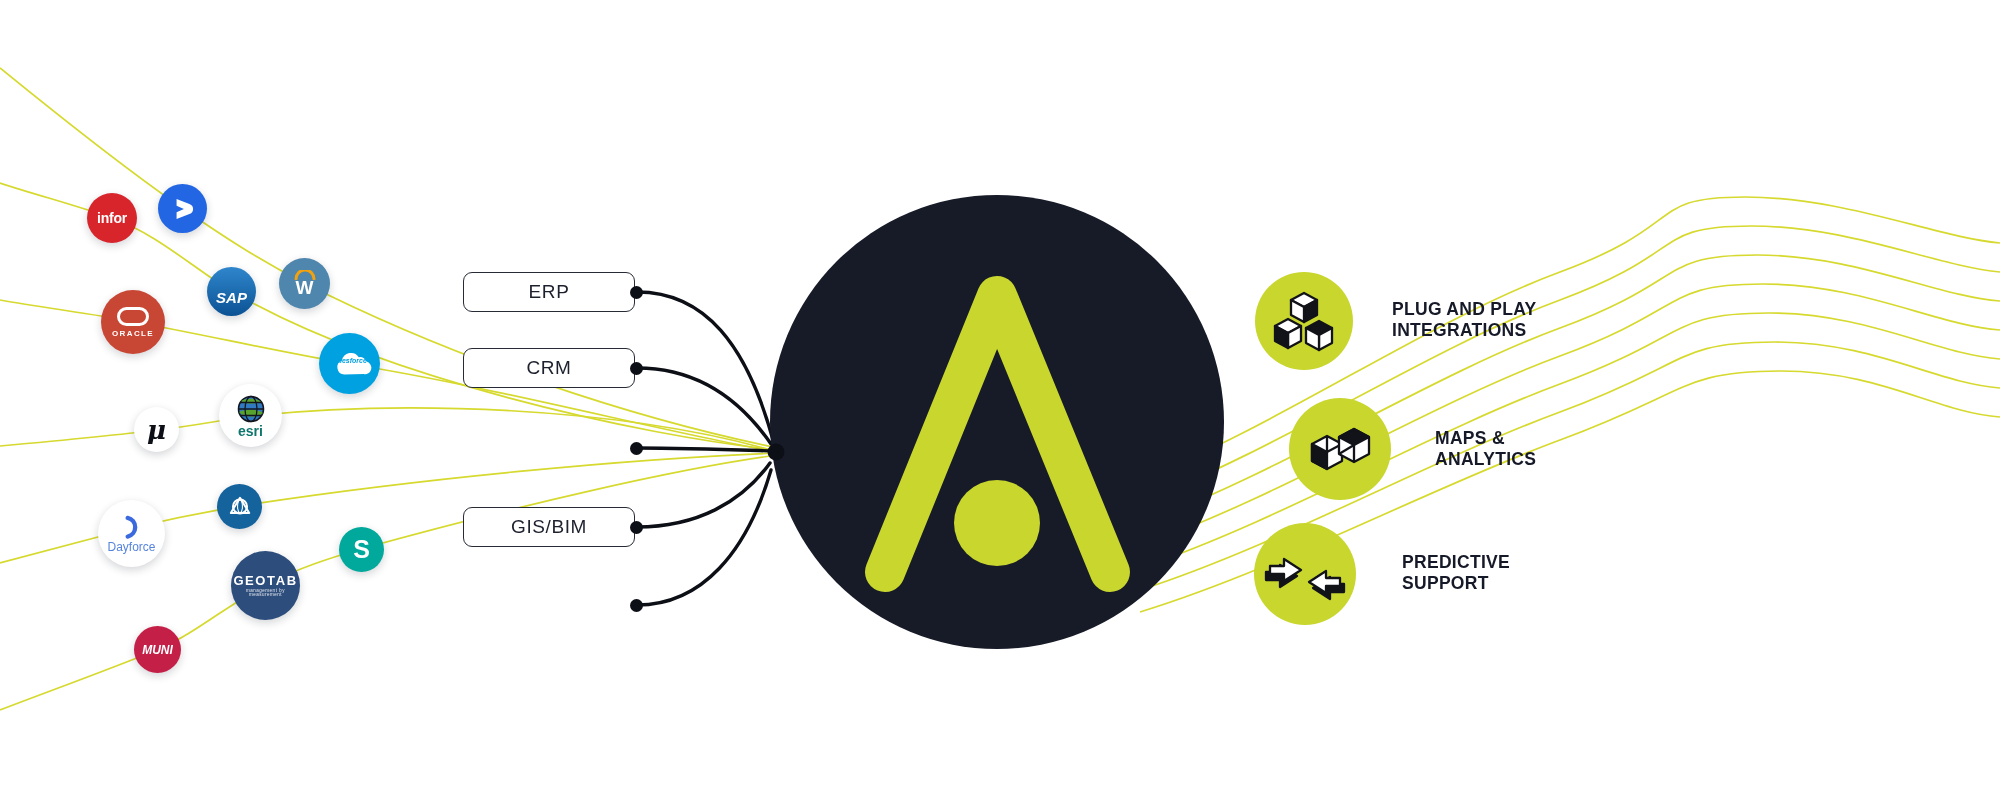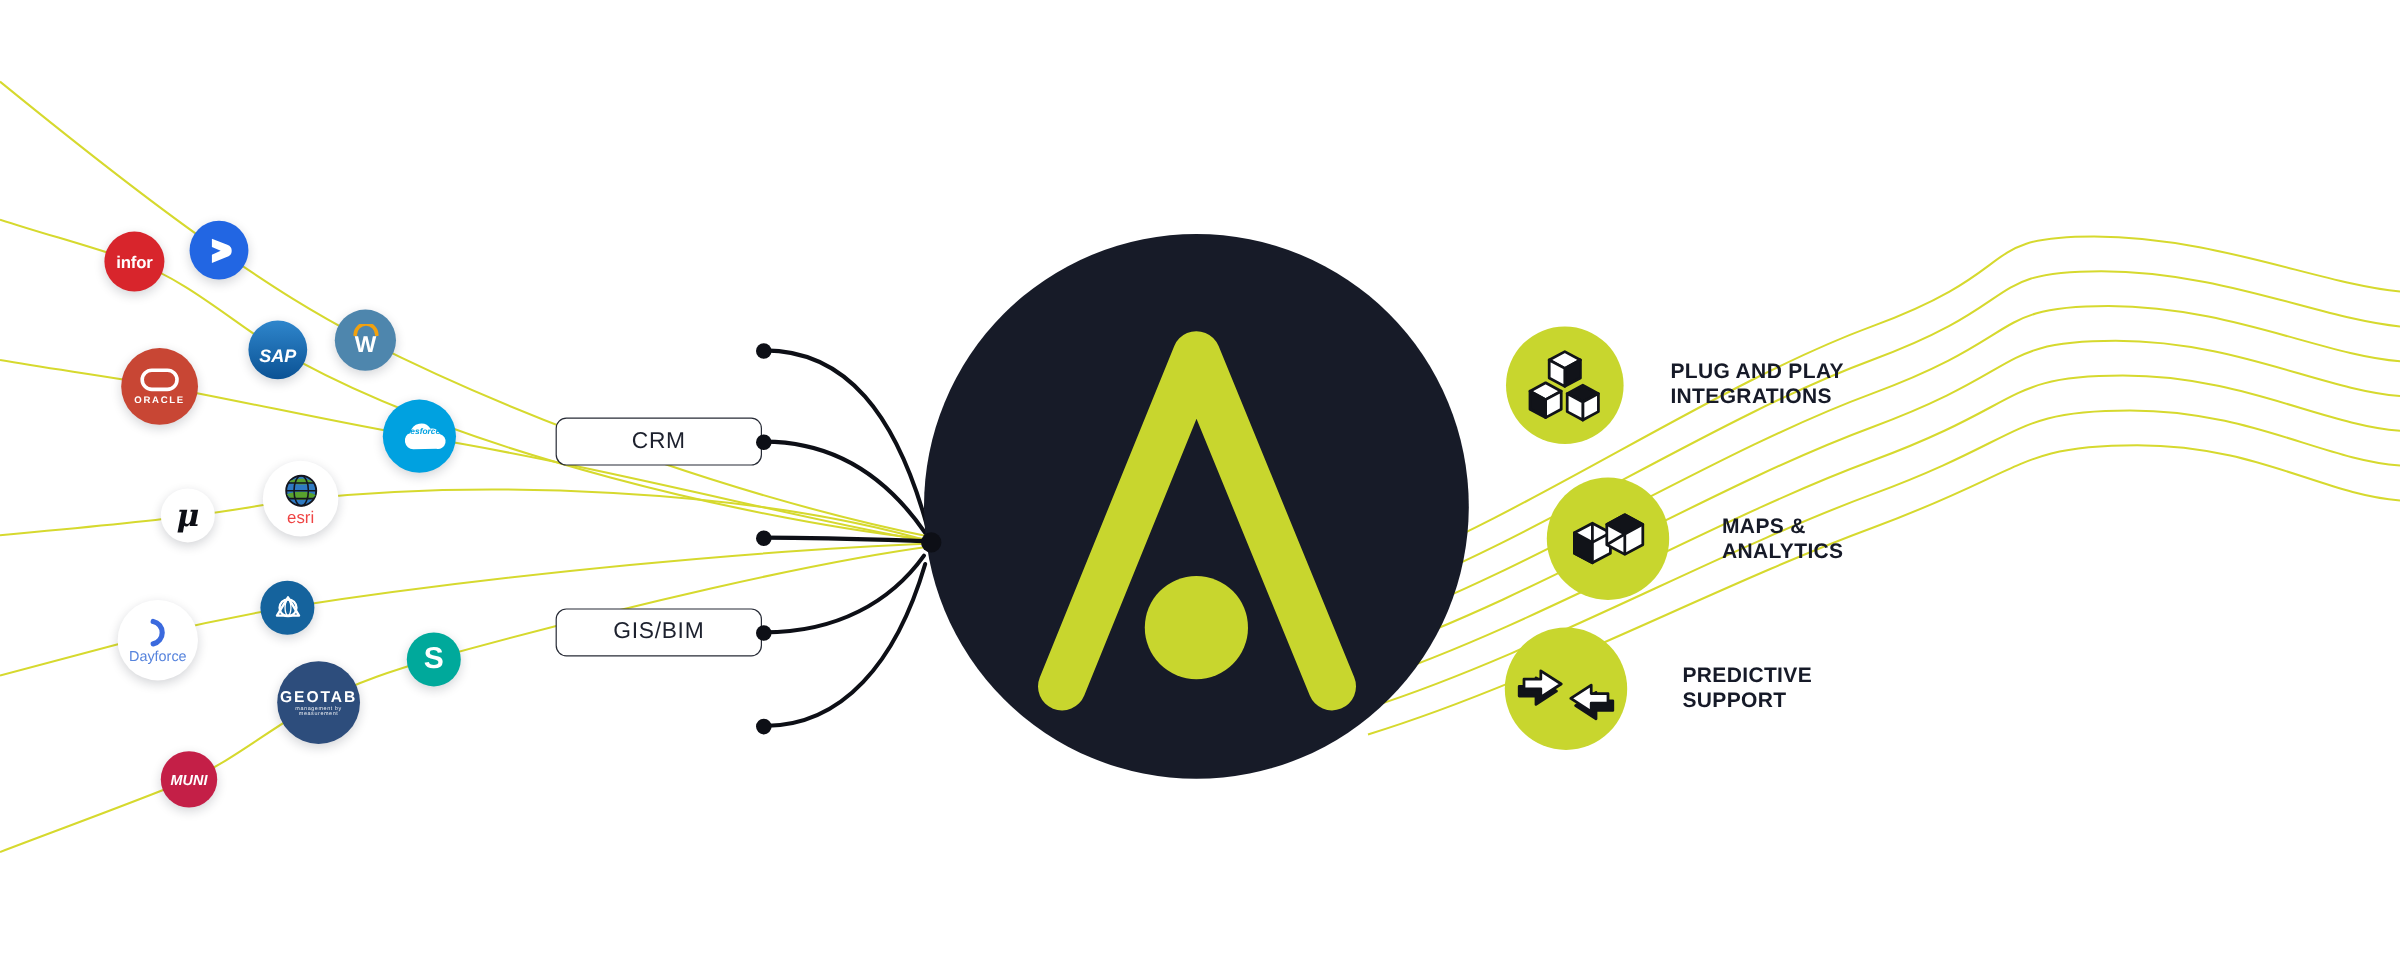--- a/index.html
+++ b/index.html
@@ -147,21 +147,21 @@
   </div>
 
   <div class="logo white" style="left:219px;top:384px;width:63px;height:63px;">
     <svg width="36" height="36" viewBox="0 0 36 36" style="margin-bottom:-6px;">
       <circle cx="18" cy="15" r="12.5" fill="#2f7ac2" stroke="#14161f" stroke-width="1.6"></circle>
       <path d="M8,7 C13,4 24,4 28,8 C24,10 12,11 8,7 Z" fill="#58a22e"></path>
       <path d="M6,18 C12,15 26,15 30,19 C25,24 11,24 6,18 Z" fill="#58a22e"></path>
       <ellipse cx="18" cy="15" rx="6" ry="12.5" fill="none" stroke="#14161f" stroke-width="1.3"></ellipse>
       <path d="M5.5,15 H30.5 M7.5,8.5 H28.5 M7.5,21.5 H28.5" stroke="#14161f" stroke-width="1.3" fill="none"></path>
     </svg>
-    <span style="font-size:14px;font-weight:400;color:#ef4444;">esri</span>
+    <span style="font-size:14px;font-weight:700;color:#0f766e;">esri</span>
   </div>
 
   <div class="logo" style="left:217px;top:484px;width:45px;height:45px;background:#15639d;">
     <svg width="26" height="26" viewBox="0 0 24 24">
       <circle cx="12" cy="11.5" r="6.5" fill="none" stroke="#fff" stroke-width="1.8"></circle>
       <path d="M12 3.5 L20.5 17.5 H3.5 Z" fill="none" stroke="#fff" stroke-width="1.8" stroke-linejoin="round"></path>
       <path d="M12 5 C15 7.5 15 15.5 12 18 M12 5 C9 7.5 9 15.5 12 18" fill="none" stroke="#fff" stroke-width="1"></path>
     </svg>
   </div>
 
@@ -178,20 +178,23 @@
   </div>
 
   <div class="logo" style="left:339px;top:527px;width:45px;height:45px;background:#00a99b;">
     <span class="lw" style="font-size:25px;font-weight:800;">S</span>
   </div>
 
   <div class="logo" style="left:134px;top:626px;width:47px;height:47px;background:#c41f47;">
     <span class="lw" style="font-size:12px;font-weight:800;font-style:italic;letter-spacing:0;">MUNI</span>
   </div>
 
+  <div class="sysbox" style="top:272px;">
+    <span>ERP</span>
+  </div>
   <div class="sysbox" style="top:348px;">
     <span>CRM</span>
   </div>
   <div class="sysbox" style="top:507px;">
     <span>GIS/BIM</span>
   </div>
 
   <div class="port" style="left:630px;top:286px;"></div>
   <div class="port" style="left:630px;top:362px;"></div>
   <div class="port" style="left:630px;top:442px;"></div>

